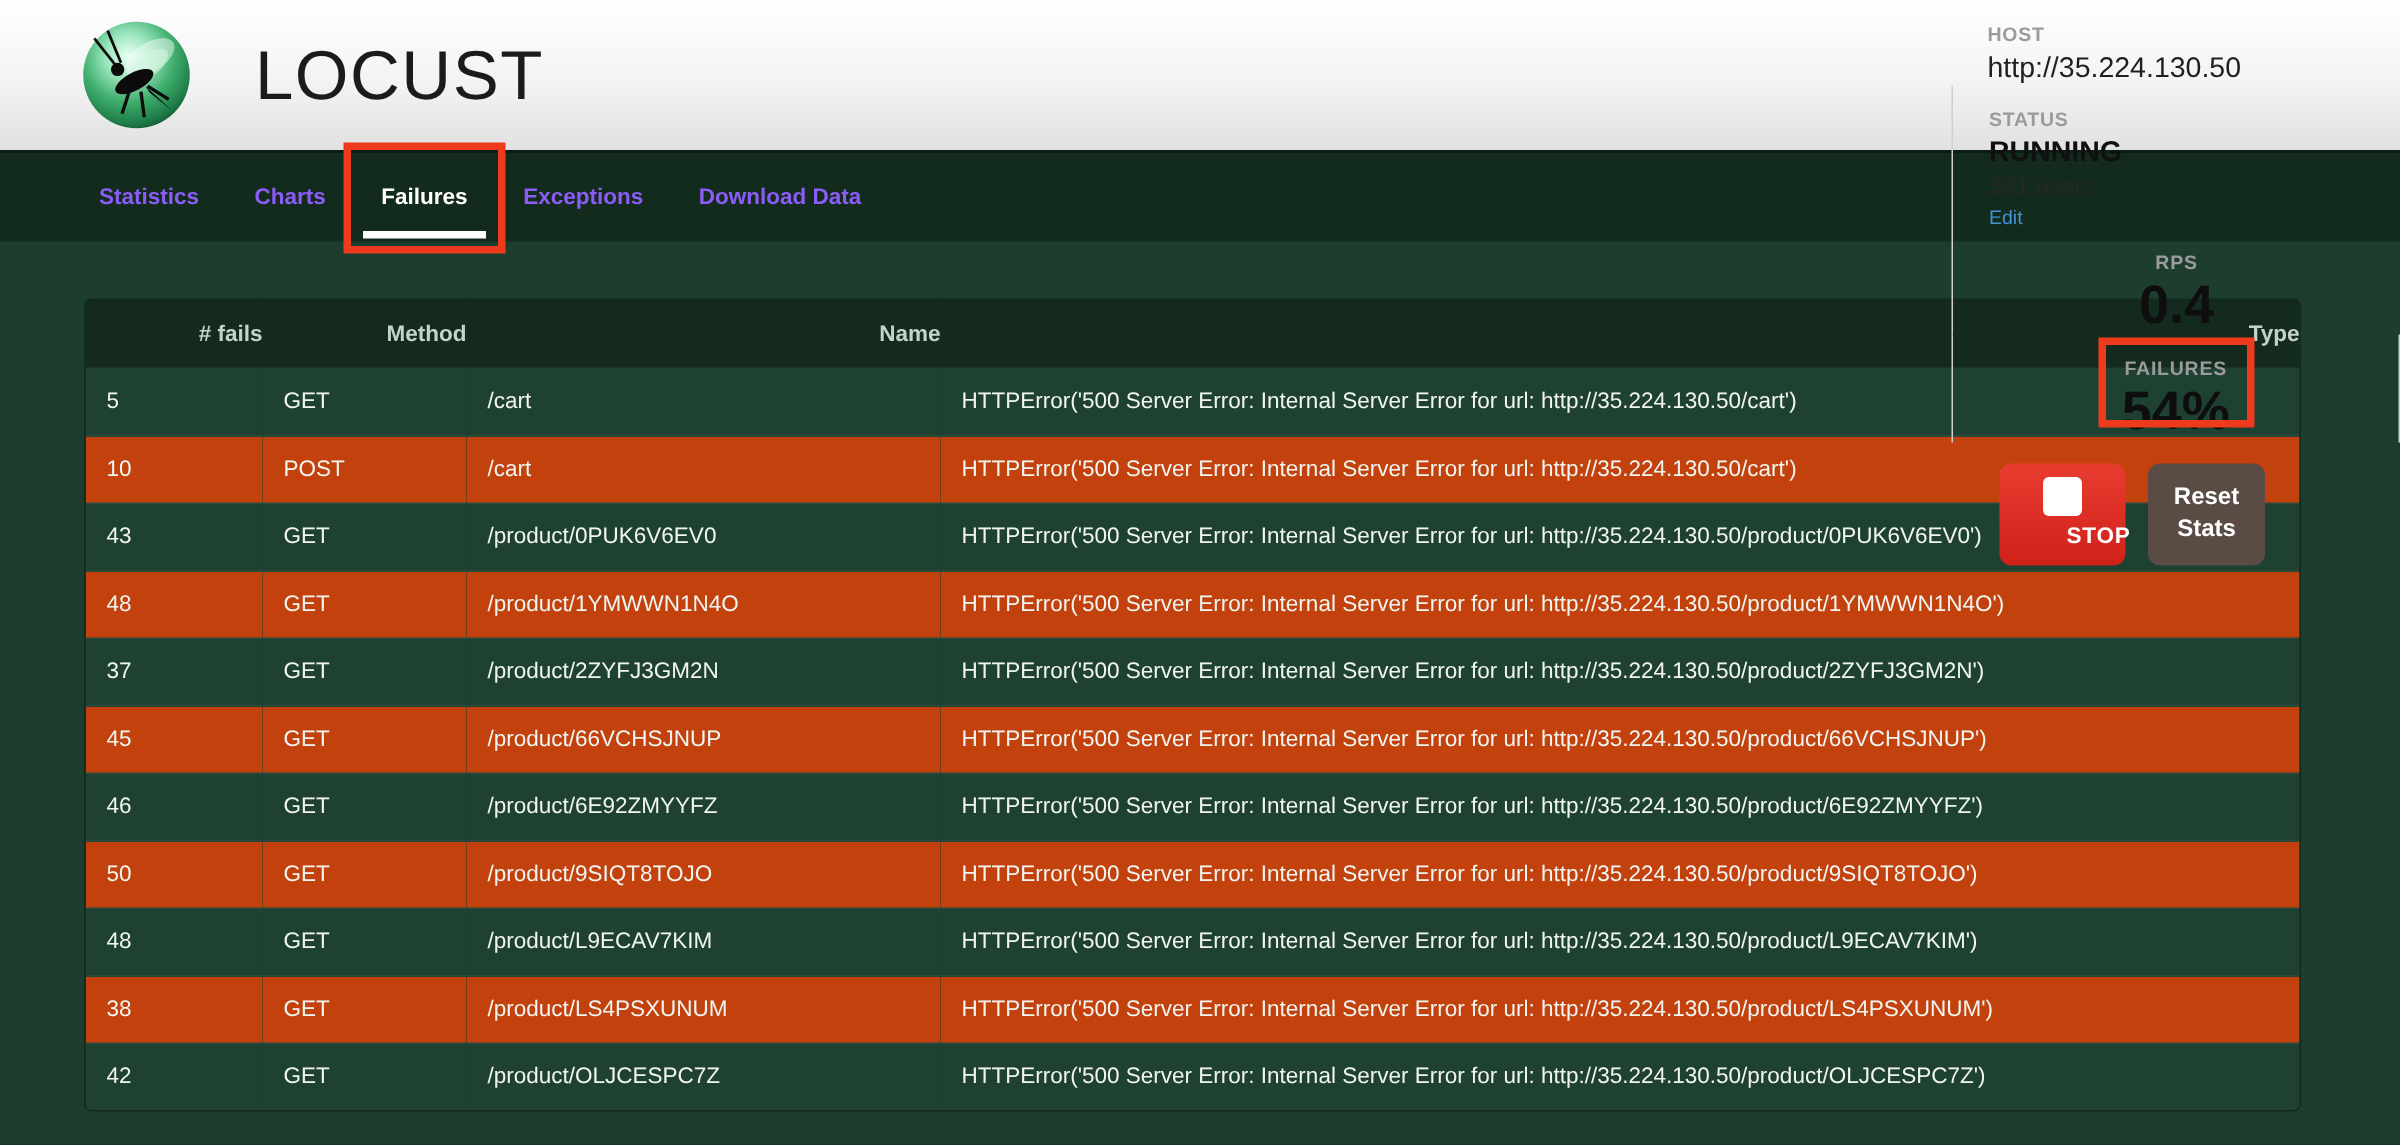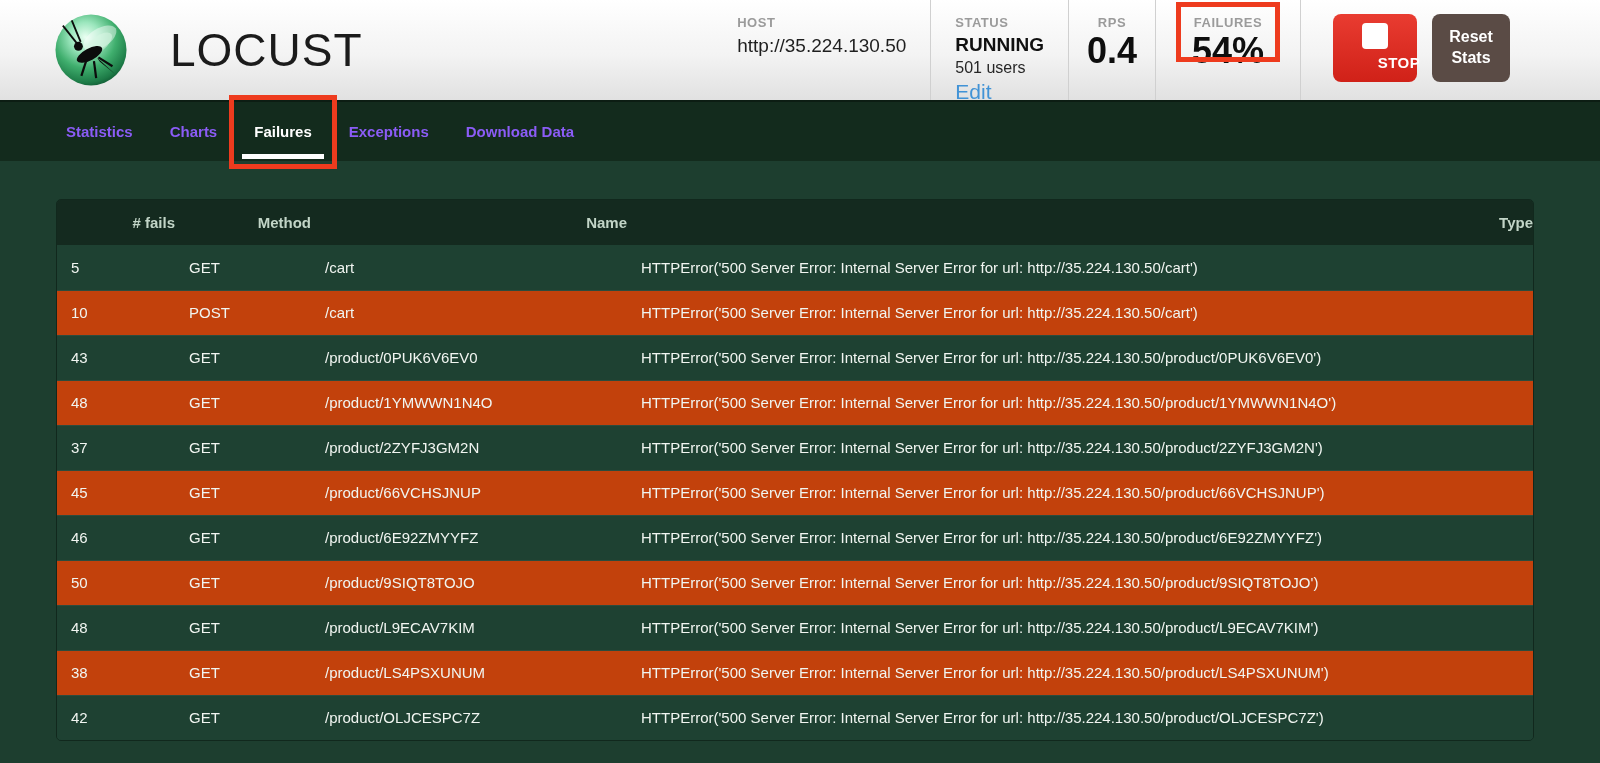--- a/index.html
+++ b/index.html
@@ -6,29 +6,29 @@
   body { font-family:"Liberation Sans", sans-serif; background:#0e241a; }
   .page { width:1600px; height:763px; position:relative; background:#1d3e2f; overflow:hidden; }
 
   
   .topbar { height:100px; background:linear-gradient(180deg,#ffffff 0%,#f3f3f3 55%,#e1e1e1 100%);
             display:flex; align-items:center; position:relative; }
   .logo { display:flex; align-items:center; margin-left:54px; gap:13px; }
   .logo-sphere { width:74px; height:74px; flex:0 0 auto; }
   .logo-text { font-size:46px; font-weight:300; letter-spacing:1px; color:#1b1b1b;margin-left:29px; }
 
-  .stats-group { margin-left:auto; display:flex; align-items:stretch; height:100%; }
+  .stats-group { margin-left:auto; display:flex; align-items:stretch; height:100%;flex-direction:column; }
   .stat { padding:15px 24px 0; }
   .stat-label { font-size:13px; font-weight:bold; color:#9b9b9b; letter-spacing:.5px; }
   .host-value { font-size:19px; color:#1f1f1f; margin-top:5px; }
   .stat-status, .stat-rps, .stat-failures { border-left:1px solid #d0d0d0; }
   .stat-failures { border-right:1px solid #d0d0d0; }
   .status-value { font-size:19px; font-weight:bold; color:#101010; margin-top:4px; }
   .status-users { font-size:16px; color:#262626; margin-top:3px; }
-  .edit-link { font-size:21px; color:#4193d6; margin-top:3px; cursor:pointer; }
+  .edit-link { font-size:13px; color:#4193d6; margin-top:3px; cursor:pointer; }
   .stat-rps { text-align:center; min-width:86px; padding-left:18px; padding-right:18px; }
   .stat-failures { text-align:center; min-width:146px; position:relative; }
   .stat-big { font-size:36px; font-weight:bold; color:#0e0e0e; line-height:1.15; }
 
   .failures-annotation { position:absolute; top:2px; left:50%; transform:translateX(-50%);
                          width:104px; height:60px; border:5px solid #ee3b1e; pointer-events:none; }
 
   .header-buttons { display:flex; gap:15px; padding-top:14px; margin:0 90px 0 32px; }
   .stop-btn { width:84px; height:68px; border-radius:8px; border:none; cursor:pointer;
               background:linear-gradient(180deg,#e93c31 0%,#d02118 100%);

